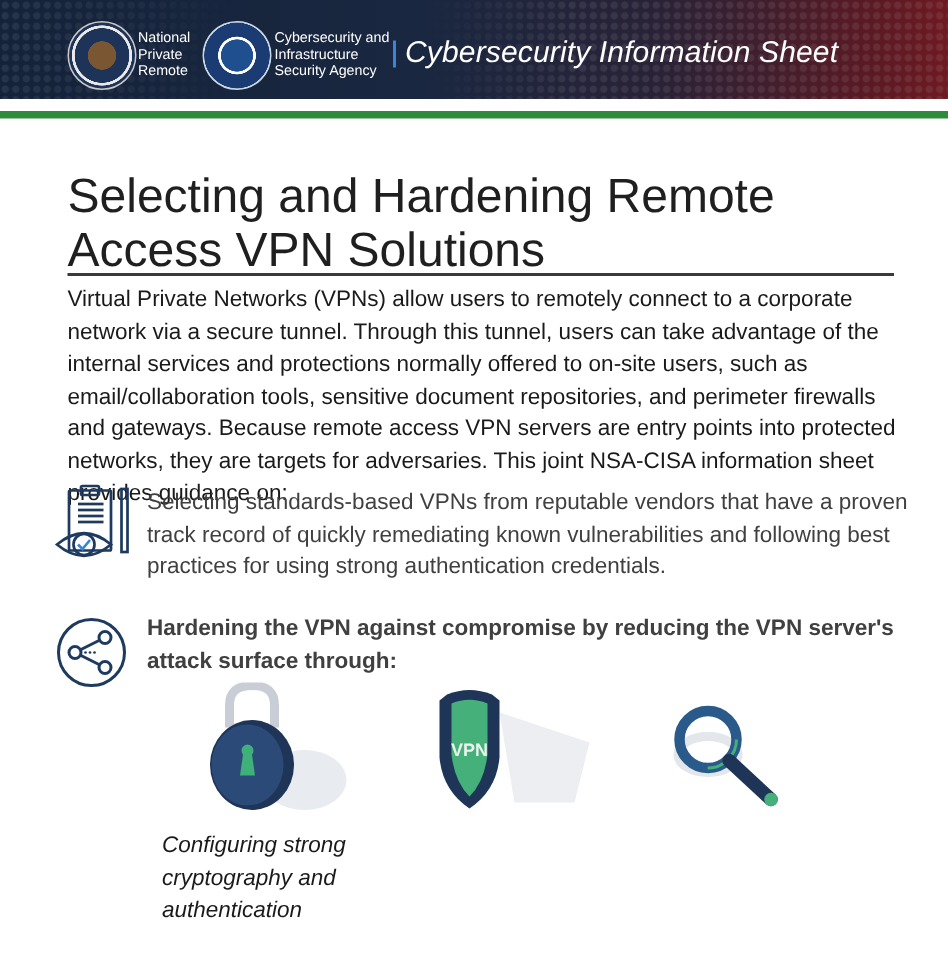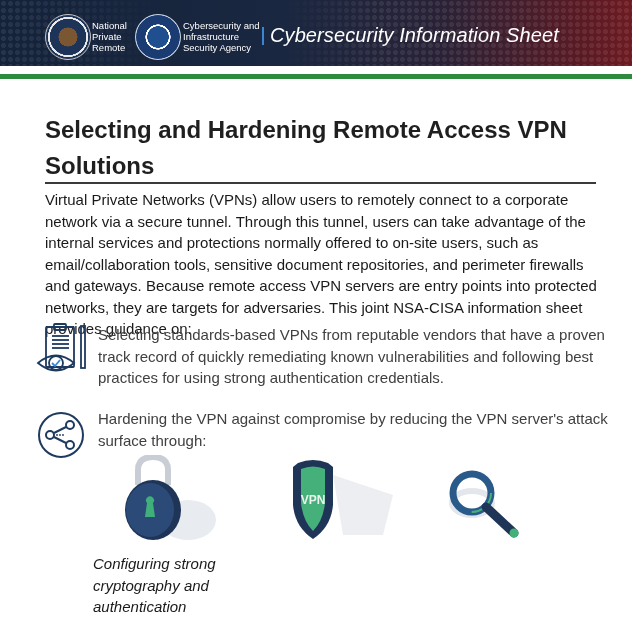--- a/index.html
+++ b/index.html
@@ -14,21 +14,21 @@
   .green-bar { position:absolute; left:0; top:74px; width:632px; height:5px; background:#2e8b3e; }
   .seal { position:absolute; top:14px; width:44px; height:44px; border-radius:50%; }
   .seal.nsa { left:45px; background: radial-gradient(circle at 50% 50%, #7a5632 0 30%, #1e3358 31% 58%, #e9e9e9 59% 64%, #1e3358 65% 100%); border:1px solid #c9c9c9; }
   .seal.cisa { left:135px; background: radial-gradient(circle at 50% 50%, #1f4f8f 0 34%, #ffffff 35% 40%, #1a3c73 41% 70%, #dfe6ef 71% 76%, #1a3c73 77% 100%); border:1px solid #c9d6e6; }
   .agency-text { position:absolute; top:20px; color:#ffffff; font-size:9.5px; line-height:11px; }
   .agency-text.nsa { left:92px; }
   .agency-text.cisa { left:183px; top:20px; }
   .agency-text span { display:block; }
   .sheet-divider { position:absolute; left:262px; top:27px; width:2px; height:18px; background:#3a86d4; }
   .sheet-title { position:absolute; left:270px; top:24px; color:#ffffff; font-size:20px; letter-spacing:0.1px;font-style:italic; }
-  .doc-title { position:absolute; left:45px; top:112px; width:560px; font-size:24px; line-height:36px; color:#1f1f1f; font-weight:bold; margin:0; }
+  .doc-title { position:absolute; left:45px; top:112px; width:560px; font-size:32px; line-height:36px; color:#1f1f1f; font-weight:normal; margin:0; }
   .rule { position:absolute; left:45px; top:182px; width:551px; height:2px; background:#3a3a3a; }
   .intro { position:absolute; left:45px; top:189px; width:560px; font-size:15px; line-height:21.5px; margin:0; color:#1a1a1a; }
   .bullet-icon { position:absolute; left:36px; }
   .bullet-text { position:absolute; left:98px; width:510px; font-size:15px; line-height:21.5px; margin:0; color:#404040; }
   .feature { position:absolute; top:455px; width:170px; }
   .feature .illus { width:170px; height:100px; position:relative; }
   .feature .label { position:absolute; top:98px; left:0; width:170px; font-size:15px; line-height:21.5px; color:#1a1a1a; }
 </style>
 </head>
 <body>
@@ -87,23 +87,23 @@
       <line x1="18" y1="23" x2="30" y2="17"></line>
       <line x1="18" y1="27" x2="30" y2="33"></line>
     </g>
     <g fill="#1e3a5f">
         <circle cx="21" cy="25" r="0.9"></circle>
         <circle cx="24" cy="25" r="0.9"></circle>
         <circle cx="27" cy="25" r="0.9"></circle>
       </g>
   </svg>
 </div>
-<p class="bullet-text" style="top:408px;">Hardening the VPN against compromise by reducing the VPN server's attack surface through:</p>
+<p class="bullet-text" style="top:408px;font-weight:bold;">Hardening the VPN against compromise by reducing the VPN server's attack surface through:</p>
 
-<div class="feature" style="left:93px;font-style:italic;">
+<div class="feature" style="left:108px;font-style:italic;">
   <div class="illus">
     <svg width="170" height="100" viewBox="0 0 170 100">
       <ellipse cx="95" cy="65" rx="28" ry="20" fill="#e8ebef"></ellipse>
       <path d="M45 30 V15 Q45 2 60 2 Q75 2 75 15 V30" fill="none" stroke="#c9ced6" stroke-width="6"></path>
       <ellipse cx="60" cy="55" rx="28" ry="30" fill="#1e3558"></ellipse>
       <ellipse cx="57" cy="55" rx="24" ry="27" fill="#2c4a78"></ellipse>
       <path d="M54 48 a4 4 0 1 1 6 0 l2 14 h-10 z" fill="#3fb07a"></path>
     </svg>
   </div>
   <div class="label">Configuring strong cryptography and authentication</div>

